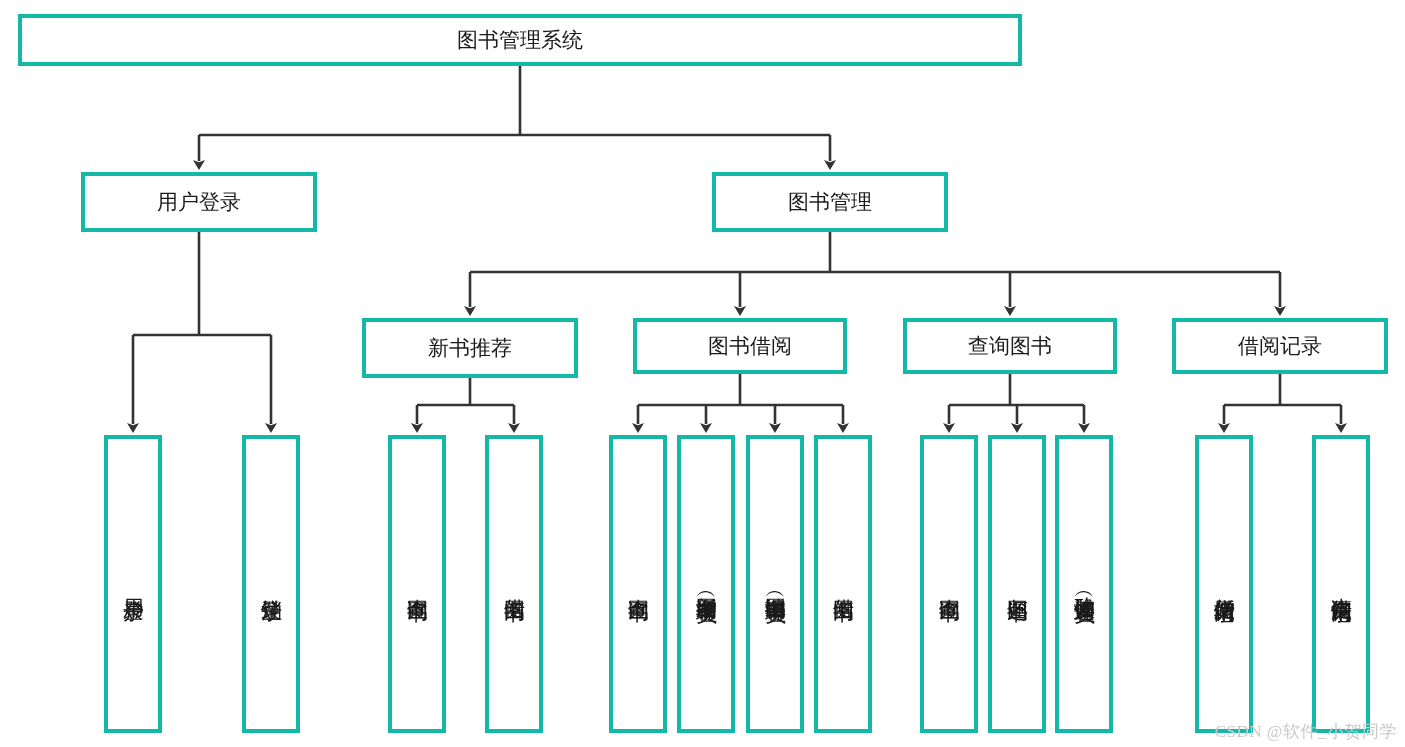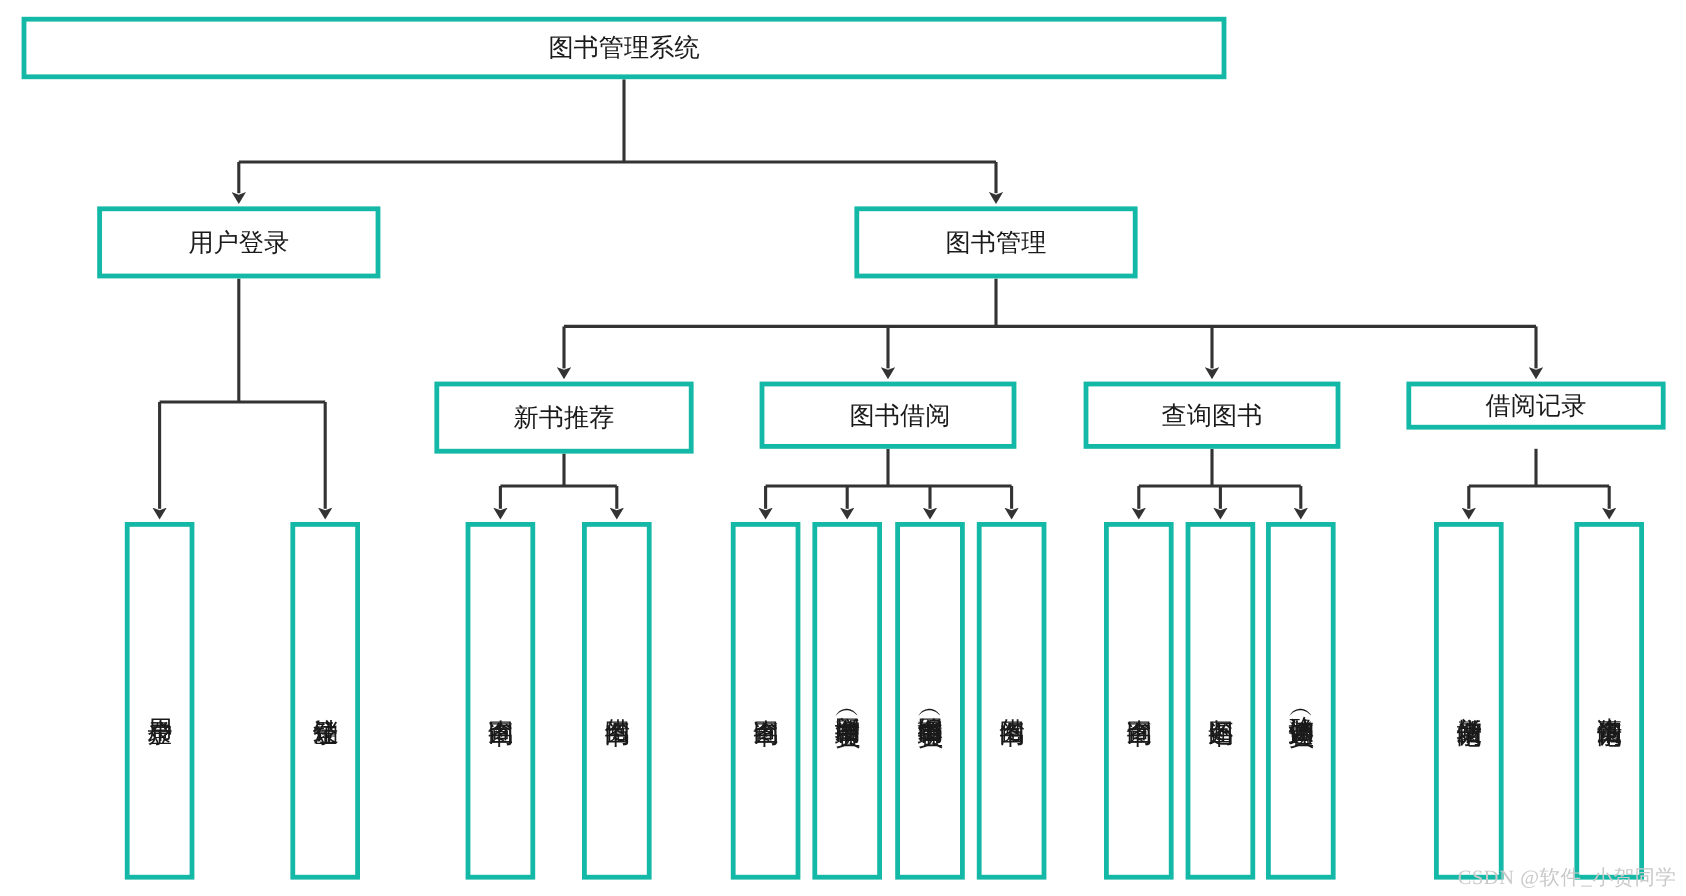--- a/index.html
+++ b/index.html
@@ -132,21 +132,21 @@
 
   <div class="node-box horiz" style="left: 362px; top: 318px; width: 216px; height: 60px;">
     <span class="node-label">新书推荐</span>
   </div>
   <div class="node-box horiz" style="left: 633px; top: 318px; width: 214px; height: 56px; padding-left: 20px;">
     <span class="node-label">图书借阅</span>
   </div>
   <div class="node-box horiz" style="left: 903px; top: 318px; width: 214px; height: 56px;">
     <span class="node-label">查询图书</span>
   </div>
-  <div class="node-box horiz" style="left: 1172px; top: 318px; width: 216px; height: 40px;">
+  <div class="node-box horiz" style="left: 1172px; top: 318px; width: 216px; height: 56px;">
     <span class="node-label">借阅记录</span>
   </div>
 
   <div class="node-box vert" style="left: 104px; top: 435px; width: 58px; height: 298px;">
     <span class="node-label">用户登录</span>
   </div>
   <div class="node-box vert" style="left: 242px; top: 435px; width: 58px; height: 298px;">
     <span class="node-label">注销登录</span>
   </div>
   <div class="node-box vert" style="left: 388px; top: 435px; width: 58px; height: 298px;">

